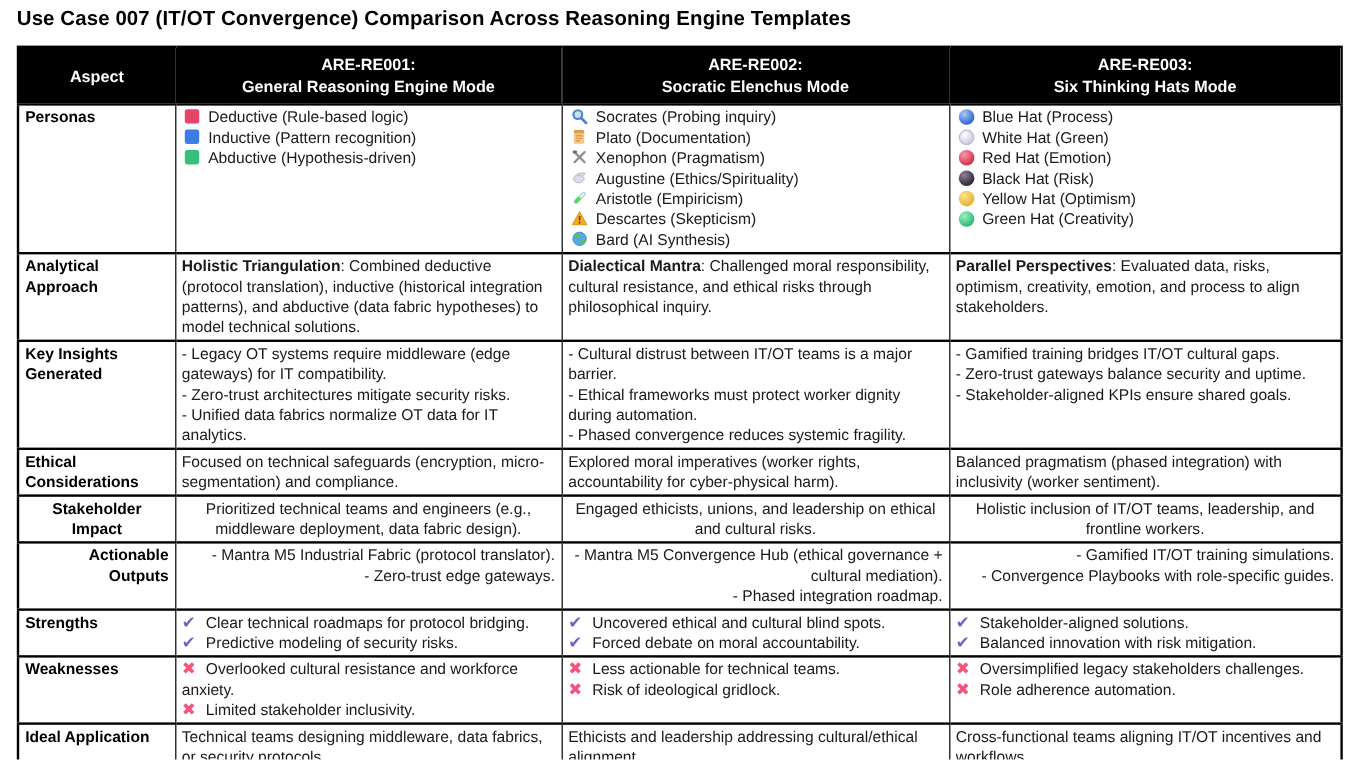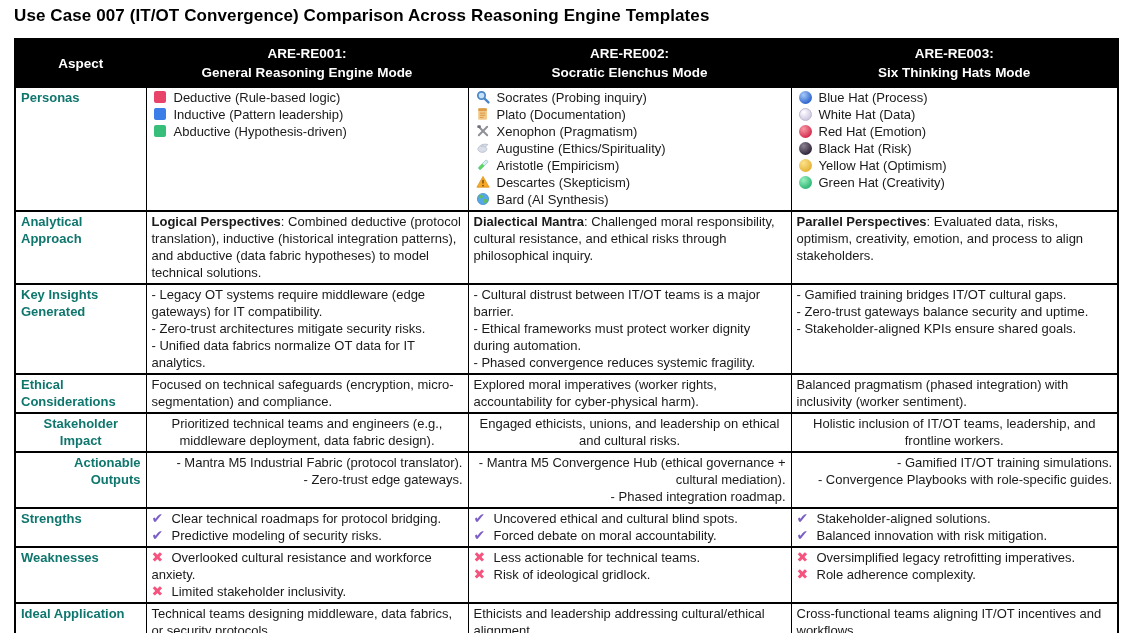--- a/index.html
+++ b/index.html
@@ -29,21 +29,21 @@
     vertical-align: top;
     padding: 1px 5px 2px 5px;
     overflow: hidden;
   }
   thead th {
     background: #000; color: #fff;
     font-weight: bold; font-size: 13.5px; line-height: 19px;
     text-align: center; vertical-align: middle;
     padding: 3px 4px;
   }
-  td.aspect { font-weight: bold; color: #0f766e; }
+  td.aspect { font-weight: bold; color: #000000; }
   tr.r-header    { height: 48px; margin-left: 48px; }
   tr.r-personas  { height: 121px; }
   tr.r-analytical{ height: 70px; }
   tr.r-insights  { height: 90px; }
   tr.r-ethical   { height: 37px; }
   tr.r-stakeholder{ height: 37px; text-align: center; }
   tr.r-actionable{ height: 55px; text-align: right; }
   tr.r-strengths { height: 37px; }
   tr.r-weaknesses{ height: 51px; }
   tr.r-ideal     { height: 41px; }
@@ -103,21 +103,21 @@
           <div>Six Thinking Hats Mode</div>
         </th>
       </tr>
     </thead>
     <tbody>
 
       <tr class="r-personas">
         <td class="aspect">Personas</td>
         <td>
           <div class="pitem"><span class="sq sq-red"></span><span>Deductive (Rule-based logic)</span></div>
-          <div class="pitem"><span class="sq sq-blue"></span><span>Inductive (Pattern leadership)</span></div>
+          <div class="pitem"><span class="sq sq-blue"></span><span>Inductive (Pattern recognition)</span></div>
           <div class="pitem"><span class="sq sq-green"></span><span>Abductive (Hypothesis-driven)</span></div>
         </td>
         <td>
           <div class="pitem"><span class="icn"><svg viewBox="0 0 16 16">
                   <circle cx="6.3" cy="6.3" r="4.2" fill="#c3e2f8" stroke="#4a86c8" stroke-width="2"></circle>
                   <line x1="9.8" y1="9.8" x2="14.2" y2="14.2" stroke="#4a86c8" stroke-width="2.6" stroke-linecap="round"></line>
                 </svg></span><span>Socrates (Probing inquiry)</span></div>
           <div class="pitem"><span class="icn"><svg viewBox="0 0 16 16">
                   <rect x="2.5" y="1.5" width="10" height="13" rx="1.5" fill="#f2c887"></rect>
                   <rect x="2.5" y="1.5" width="10" height="3.2" rx="1.5" fill="#dc9c4a"></rect>
@@ -149,31 +149,31 @@
                 </svg></span><span>Descartes (Skepticism)</span></div>
           <div class="pitem"><span class="icn"><svg viewBox="0 0 16 16">
                   <circle cx="8" cy="8" r="6.4" fill="#57a7e8"></circle>
                   <path d="M2.6 5.2 C4.6 3, 7 3.2, 8 4.4 C9 5.6, 6.8 7.4, 4.8 7.2 C3.6 7.1, 2.8 6.2, 2.6 5.2 Z" fill="#5cc063"></path>
                   <path d="M9.2 8.2 C11.2 7.2, 13.4 8.4, 13.2 10.4 C13 12.4, 10 13.4, 9 12.2 C8.2 11.2, 8.4 9.2, 9.2 8.2 Z" fill="#5cc063"></path>
                   <circle cx="8" cy="8" r="6.4" fill="none" stroke="#3b85c4" stroke-width="0.8"></circle>
                 </svg></span><span>Bard (AI Synthesis)</span></div>
         </td>
         <td>
           <div class="pitem"><span class="ball ball-blue"></span><span>Blue Hat (Process)</span></div>
-          <div class="pitem"><span class="ball ball-white"></span><span>White Hat (Data)</span></div>
+          <div class="pitem"><span class="ball ball-white"></span><span>White Hat (Green)</span></div>
           <div class="pitem"><span class="ball ball-red"></span><span>Red Hat (Emotion)</span></div>
           <div class="pitem"><span class="ball ball-black"></span><span>Black Hat (Risk)</span></div>
           <div class="pitem"><span class="ball ball-yellow"></span><span>Yellow Hat (Optimism)</span></div>
           <div class="pitem"><span class="ball ball-green"></span><span>Green Hat (Creativity)</span></div>
         </td>
       </tr>
 
       <tr class="r-analytical">
         <td class="aspect">Analytical Approach</td>
-        <td><b>Logical Perspectives</b><span>: Combined deductive (protocol translation), inductive (historical integration patterns), and abductive (data fabric hypotheses) to model technical solutions.</span></td>
+        <td><b>Holistic Triangulation</b><span>: Combined deductive (protocol translation), inductive (historical integration patterns), and abductive (data fabric hypotheses) to model technical solutions.</span></td>
         <td><b>Dialectical Mantra</b><span>: Challenged moral responsibility, cultural resistance, and ethical risks through philosophical inquiry.</span></td>
         <td><b>Parallel Perspectives</b><span>: Evaluated data, risks, optimism, creativity, emotion, and process to align stakeholders.</span></td>
       </tr>
 
       <tr class="r-insights">
         <td class="aspect">Key Insights Generated</td>
         <td>
           <div>- Legacy OT systems require middleware (edge gateways) for IT compatibility.</div>
           <div>- Zero-trust architectures mitigate security risks.</div>
           <div>- Unified data fabrics normalize OT data for IT analytics.</div>
@@ -240,22 +240,22 @@
         <td class="aspect">Weaknesses</td>
         <td>
           <div><span class="mark mark-cross">✖</span><span>Overlooked cultural resistance and workforce anxiety.</span></div>
           <div><span class="mark mark-cross">✖</span><span>Limited stakeholder inclusivity.</span></div>
         </td>
         <td>
           <div><span class="mark mark-cross">✖</span><span>Less actionable for technical teams.</span></div>
           <div><span class="mark mark-cross">✖</span><span>Risk of ideological gridlock.</span></div>
         </td>
         <td>
-          <div><span class="mark mark-cross">✖</span><span>Oversimplified legacy retrofitting imperatives.</span></div>
-          <div><span class="mark mark-cross">✖</span><span>Role adherence complexity.</span></div>
+          <div><span class="mark mark-cross">✖</span><span>Oversimplified legacy stakeholders challenges.</span></div>
+          <div><span class="mark mark-cross">✖</span><span>Role adherence automation.</span></div>
         </td>
       </tr>
 
       <tr class="r-ideal">
         <td class="aspect">Ideal Application</td>
         <td>Technical teams designing middleware, data fabrics, or security protocols.</td>
         <td>Ethicists and leadership addressing cultural/ethical alignment.</td>
         <td>Cross-functional teams aligning IT/OT incentives and workflows.</td>
       </tr>
 

